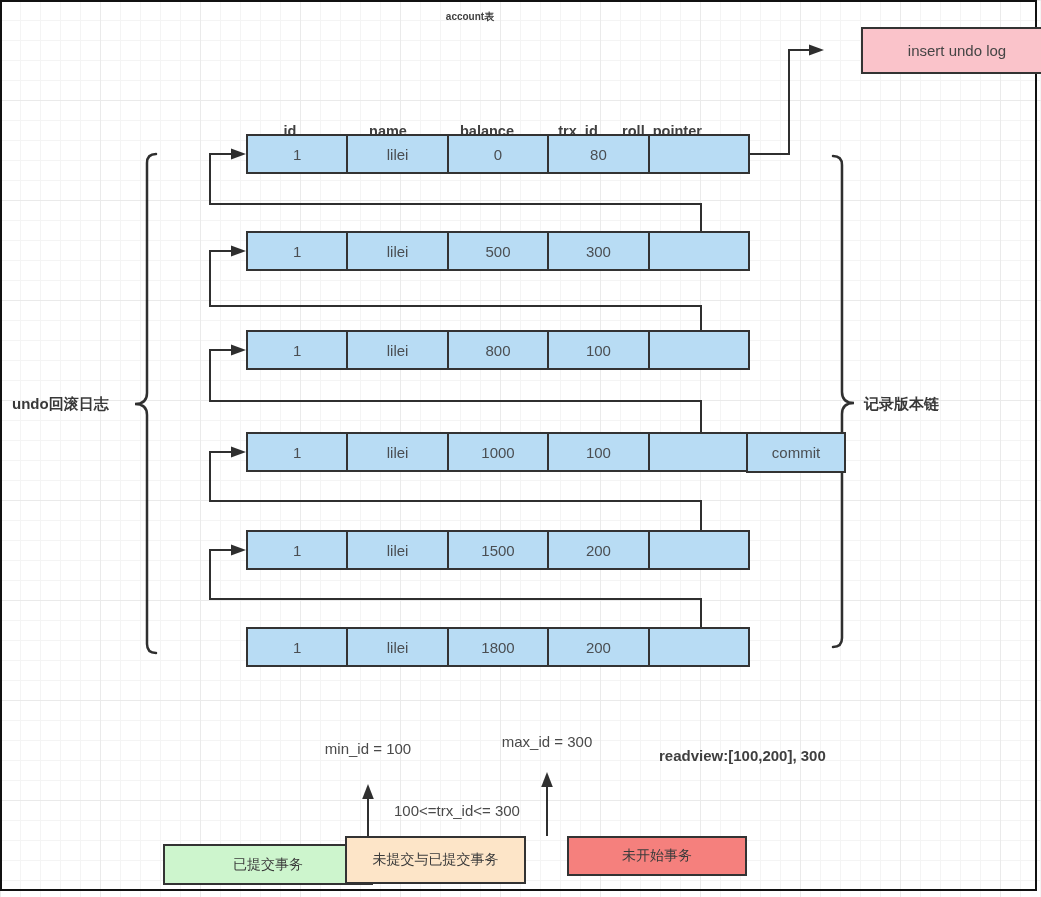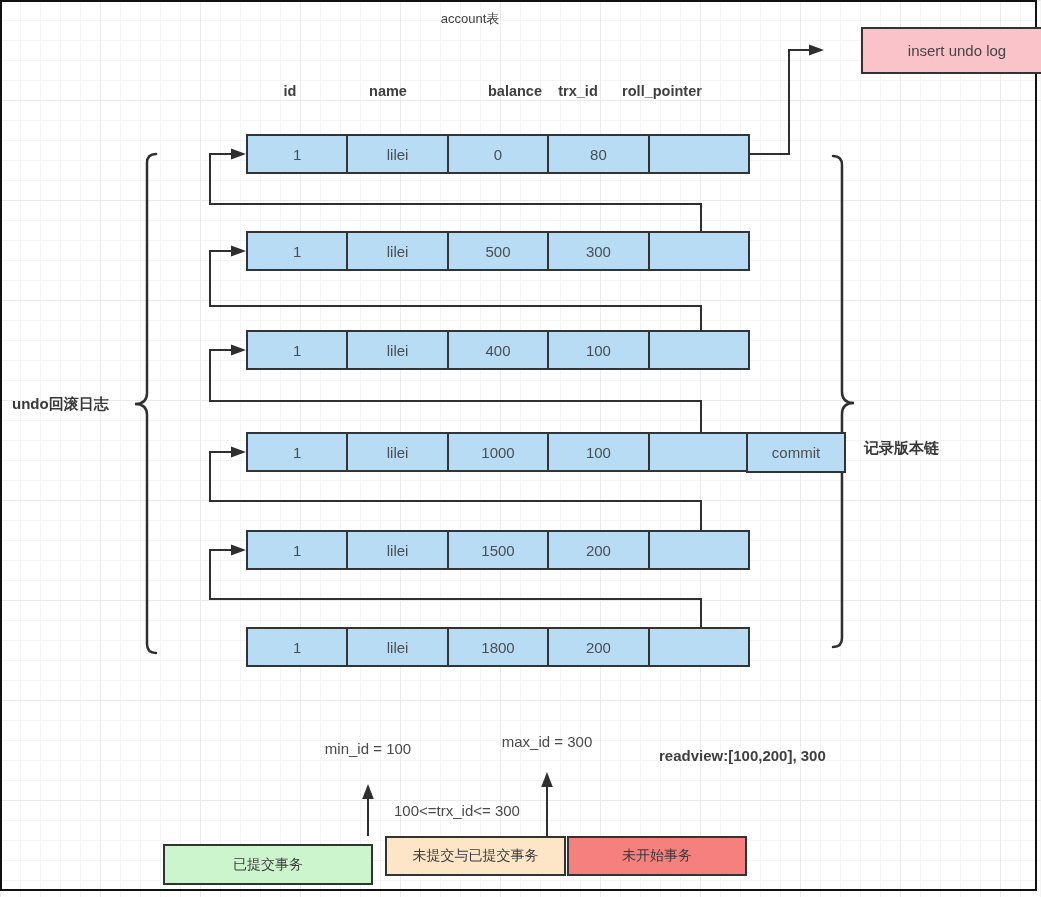--- a/index.html
+++ b/index.html
@@ -9,22 +9,22 @@
     background-color:#ffffff;
     background-image:
       linear-gradient(#eaeaea 1px, transparent 1px),
       linear-gradient(90deg, #eaeaea 1px, transparent 1px),
       linear-gradient(#f4f4f4 1px, transparent 1px),
       linear-gradient(90deg, #f4f4f4 1px, transparent 1px);
     background-size:100px 100px,100px 100px,20px 20px,20px 20px;
   }
   .frame{position:absolute;left:0;top:0;width:1037px;height:891px;border:2px solid #111;box-sizing:border-box;}
   .abs{position:absolute;}
-  .title{font-weight:normal;color:#3f3f3f;font-size:13px;transform:translateX(-50%);white-space:nowrap;}
-  .colhdr{font-weight:bold;color:#3f3f3f;font-size:14.5px;transform:translateX(-50%);white-space:nowrap;}
+  .title{font-weight:bold;color:#3f3f3f;font-size:10px;transform:translateX(-50%);white-space:nowrap;}
+  .colhdr{font-weight:bold;color:#3f3f3f;font-size:14.5px;transform:translateX(-50%);white-space:nowrap;margin-top:40px;}
   .vrow{display:flex;width:504px;height:40px;box-sizing:border-box;border:2px solid #333;background:#b8dcf4;}
   .cell{flex:1;display:flex;align-items:center;justify-content:center;
         font-size:15px;color:#4a4e52;border-left:2px solid #333;overflow:hidden;}
   .cell:first-child{border-left:none;}
   .bluebox{box-sizing:border-box;border:2px solid #333;background:#b8dcf4;display:flex;align-items:center;justify-content:center;font-size:15px;color:#4a4e52;}
   .pinkbox{box-sizing:border-box;border:2px solid #333;background:#fac3ca;display:flex;align-items:center;justify-content:center;font-size:15px;color:#454545;margin-left:36px;}
   .legendbox{box-sizing:border-box;border:2px solid #333;display:flex;align-items:center;justify-content:center;font-size:14px;color:#3b3b3b;}
   .bracelabel{font-weight:bold;color:#383838;font-size:15px;white-space:nowrap;text-align:right;}
   .anno{color:#4a4a4a;font-size:15px;white-space:nowrap;}
   .anno.bold{font-weight:bold;color:#3f3f3f;}
@@ -67,21 +67,21 @@
       <polygon points="547,772 541.2,787 552.8,787"></polygon>
     </g>
   </svg>
 
   <div class="frame"></div>
 
   <div class="abs title" style="left:470px;top:10px;">account表</div>
 
   <div class="abs colhdr" style="left:290px;top:83px;">id</div>
   <div class="abs colhdr" style="left:388px;top:83px;">name</div>
-  <div class="abs colhdr" style="left:515px;top:83px;">balance</div>
+  <div class="abs colhdr" style="left:487px;top:83px;">balance</div>
   <div class="abs colhdr" style="left:578px;top:83px;">trx_id</div>
   <div class="abs colhdr" style="left:662px;top:83px;">roll_pointer</div>
 
   <div class="abs pinkbox" style="left:825px;top:27px;width:192px;height:47px;">
     <span>insert undo log</span>
   </div>
 
   <div class="abs vrow" style="left:246px;top:134px;">
     <div class="cell">1</div>
     <div class="cell">lilei</div>
@@ -94,21 +94,21 @@
     <div class="cell">1</div>
     <div class="cell">lilei</div>
     <div class="cell">500</div>
     <div class="cell">300</div>
     <div class="cell"></div>
   </div>
 
   <div class="abs vrow" style="left:246px;top:330px;">
     <div class="cell">1</div>
     <div class="cell">lilei</div>
-    <div class="cell">400</div>
+    <div class="cell">800</div>
     <div class="cell">100</div>
     <div class="cell"></div>
   </div>
 
   <div class="abs vrow" style="left:246px;top:432px;">
     <div class="cell">1</div>
     <div class="cell">lilei</div>
     <div class="cell">1000</div>
     <div class="cell">100</div>
     <div class="cell"></div>
@@ -128,30 +128,30 @@
 
   <div class="abs vrow" style="left:246px;top:627px;">
     <div class="cell">1</div>
     <div class="cell">lilei</div>
     <div class="cell">1800</div>
     <div class="cell">200</div>
     <div class="cell"></div>
   </div>
 
   <div class="abs bracelabel" style="left:12px;top:395px;">undo回滚日志</div>
-  <div class="abs bracelabel" style="left:864px;top:395px;margin-top:44px;">记录版本链</div>
+  <div class="abs bracelabel" style="left:864px;top:395px;">记录版本链</div>
 
   <div class="abs anno center" style="left:368px;top:740px;">min_id = 100</div>
   <div class="abs anno center" style="left:547px;top:733px;">max_id = 300</div>
   <div class="abs anno bold" style="left:659px;top:731px;margin-top:16px;">readview:[100,200], 300</div>
   <div class="abs anno center" style="left:457px;top:802px;">100&lt;=trx_id&lt;= 300</div>
 
   <div class="abs legendbox" style="left:163px;top:836px;width:210px;height:41px;background:#cdf5cd;margin-top:8px;">
     <span>已提交事务</span>
   </div>
-  <div class="abs legendbox" style="left:385px;top:836px;width:181px;height:40px;background:#fde5c8;">
+  <div class="abs legendbox" style="left:345px;top:836px;width:181px;height:48px;background:#fde5c8;">
     <span>未提交与已提交事务</span>
   </div>
   <div class="abs legendbox" style="left:567px;top:836px;width:180px;height:40px;background:#f5807d;align-items:center;">
     <span>未开始事务</span>
   </div>
 
 </div>
 
 </body></html>

